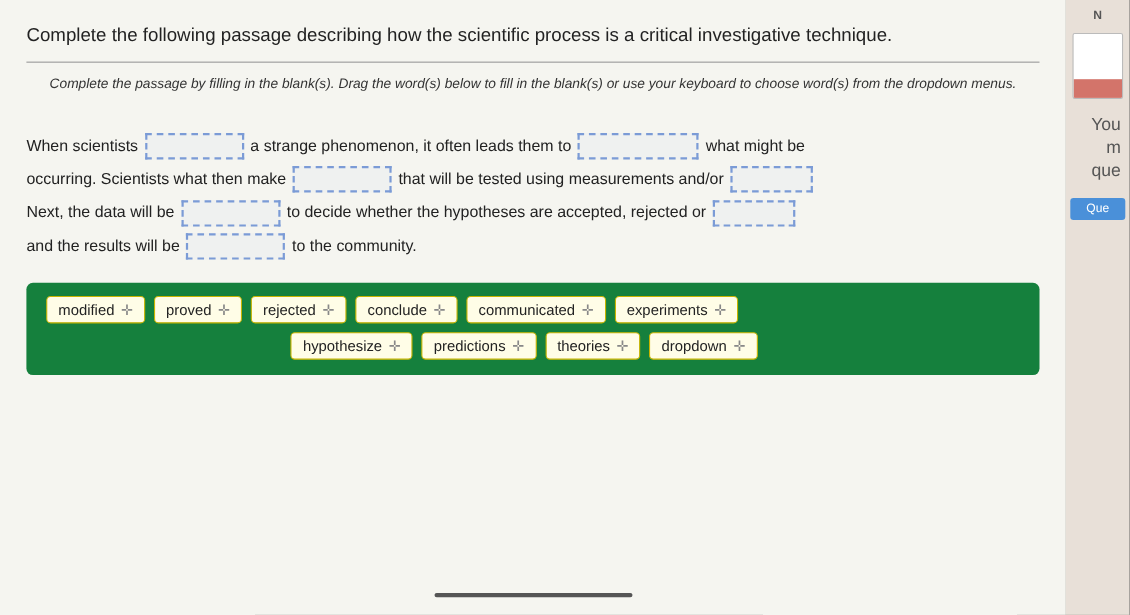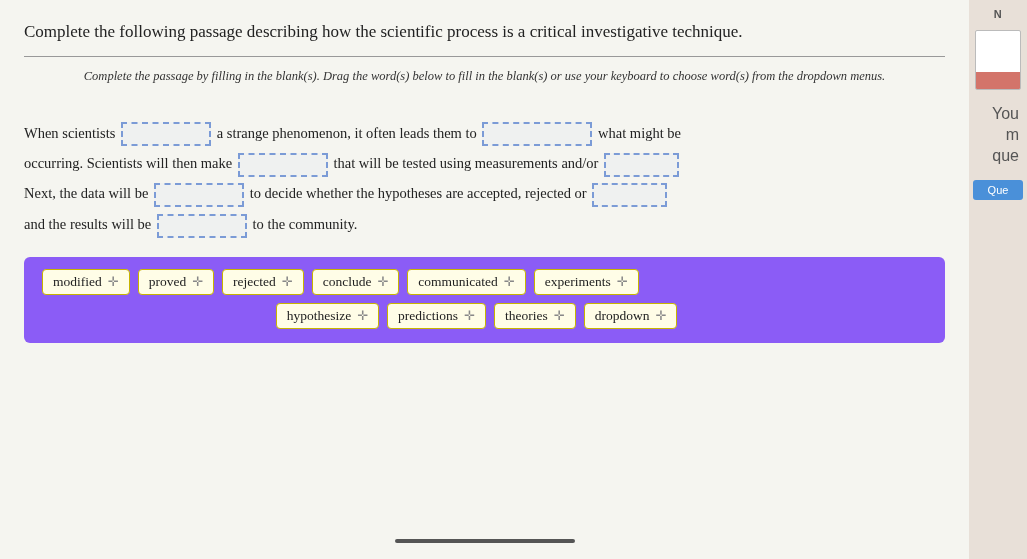--- a/index.html
+++ b/index.html
@@ -11,21 +11,20 @@
       width: 1027px;
       height: 559px;
       overflow: hidden;
     }
 
     .main-content {
       flex: 1;
       background: #f5f5f0;
       padding: 20px 24px 16px 24px;
       position: relative;
-      font-family: Liberation Serif, serif;
     }
 
     .page-title {
       font-size: 17px;
       color: #222;
       line-height: 1.4;
       margin-bottom: 12px;
       font-weight: 400;
     }
 
@@ -64,21 +63,21 @@
 
     .blank.wide {
       width: 110px;
     }
 
     .blank.narrow {
       width: 75px;
     }
 
     .word-bank {
-      background: #8b5cf6;
+      background: #15803d;
       border-radius: 6px;
       padding: 12px 34px 14px 18px;
       display: flex;
       flex-wrap: wrap;
       gap: 8px;
       justify-content: center;
       align-items: center;
     }
 
     .word-token {
@@ -183,21 +182,21 @@
 
   <div class="passage-area">
     <span>When scientists</span>
     <span class="blank"></span>
     <span>a strange phenomenon, it often leads them to</span>
     <span class="blank wide"></span>
     <span>what might be</span>
 
     <br>
 
-    <span>occurring. Scientists will then make</span>
+    <span>occurring. Scientists what then make</span>
     <span class="blank"></span>
     <span>that will be tested using measurements and/or</span>
     <span class="blank narrow"></span>
 
     <br>
 
     <span>Next, the data will be</span>
     <span class="blank"></span>
     <span>to decide whether the hypotheses are accepted, rejected or</span>
     <span class="blank narrow"></span>

